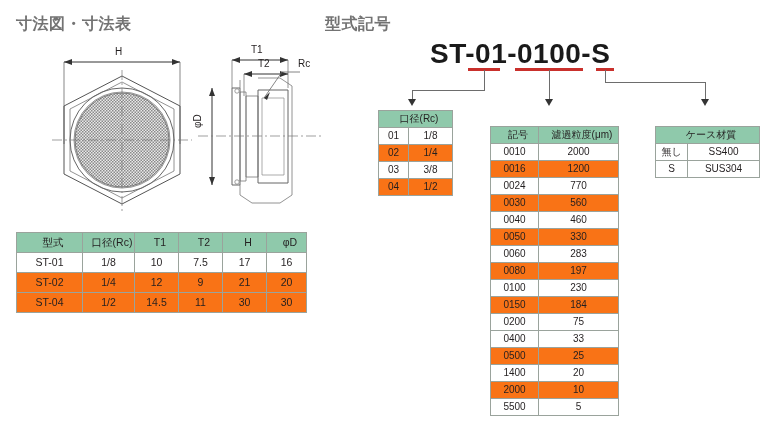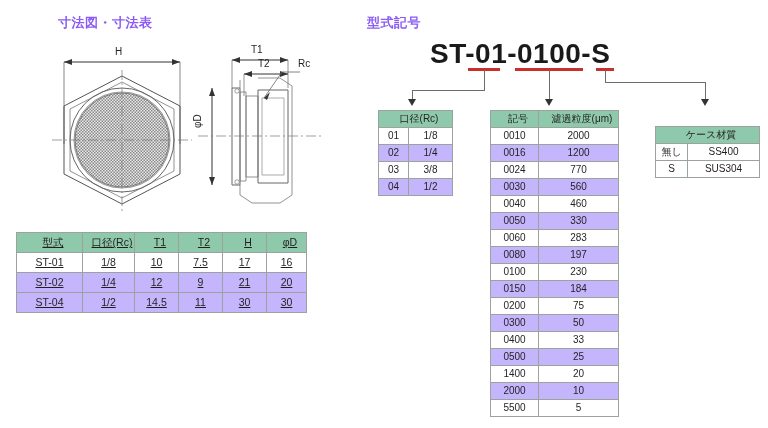--- a/index.html
+++ b/index.html
@@ -12,26 +12,25 @@
     height: 428px;
     position: relative;
     overflow: hidden;
     font-family: "Liberation Sans", "DejaVu Sans", sans-serif;
     color: #231f20;
   }
   .abs { position: absolute; }
 
   
   .section-heading {
-    font-size: 13px;
+    font-size: 16px;
     font-weight: bold;
-    color: #8b5cf6;
+    color: #737373;
     letter-spacing: 0.5px;
     white-space: nowrap;
-    margin-left: 42px;
   }
 
   
   table.spec {
     border-collapse: collapse;
     font-size: 10px;
     background: #ffffff;
     table-layout: fixed;
   }
   table.spec th, table.spec td {
@@ -42,41 +41,41 @@
     font-weight: normal;
     color: #231f20;
     line-height: 1;
     white-space: nowrap;
   }
   table.spec th {
     background: #8fc9ab;
     font-weight: normal;
     padding-left: 7px;
   }
-  table.spec tr.alt td { background: #c4b5fd; }
-
-  
-  #dimension-table { left: 16px; top: 232px; text-decoration: underline; }
+  table.spec tr.alt td { background: #f97316; }
+
+  
+  #dimension-table { left: 16px; top: 232px; }
   #dimension-table table.spec th,
   #dimension-table table.spec td { height: 19px; font-size: 10.5px; }
   #dimension-table col.c0 { width: 66px; }
   #dimension-table col.c1 { width: 52px; }
   #dimension-table col.c2 { width: 44px; }
   #dimension-table col.c3 { width: 44px; }
   #dimension-table col.c4 { width: 44px; }
   #dimension-table col.c5 { width: 40px; }
 
   
   #port-table { left: 378px; top: 110px; }
   #port-table table.spec th, #port-table table.spec td { height: 16px; }
   #port-table col.c0 { width: 30px; }
   #port-table col.c1 { width: 44px; }
 
   
-  #filtration-table { left: 490px; top: 110px; }
+  #filtration-table { left: 490px; top: 126px; }
   #filtration-table table.spec th,
   #filtration-table table.spec td { height: 16px; }
   #filtration-table col.c0 { width: 48px; }
   #filtration-table col.c1 { width: 80px; }
 
   
   #case-table { left: 655px; top: 110px; margin-top: 16px; }
   #case-table table.spec th, #case-table table.spec td { height: 16px; }
   #case-table col.c0 { width: 32px; }
   #case-table col.c1 { width: 72px; }
@@ -345,24 +344,20 @@
           <td>230</td>
         </tr>
         <tr class="alt">
           <td>0150</td>
           <td>184</td>
         </tr>
         <tr>
           <td>0200</td>
           <td>75</td>
         </tr>
-        <tr class="alt">
-          <td>0300</td>
-          <td>50</td>
-        </tr>
         <tr>
           <td>0400</td>
           <td>33</td>
         </tr>
         <tr class="alt">
           <td>0500</td>
           <td>25</td>
         </tr>
         <tr>
           <td>1400</td>

